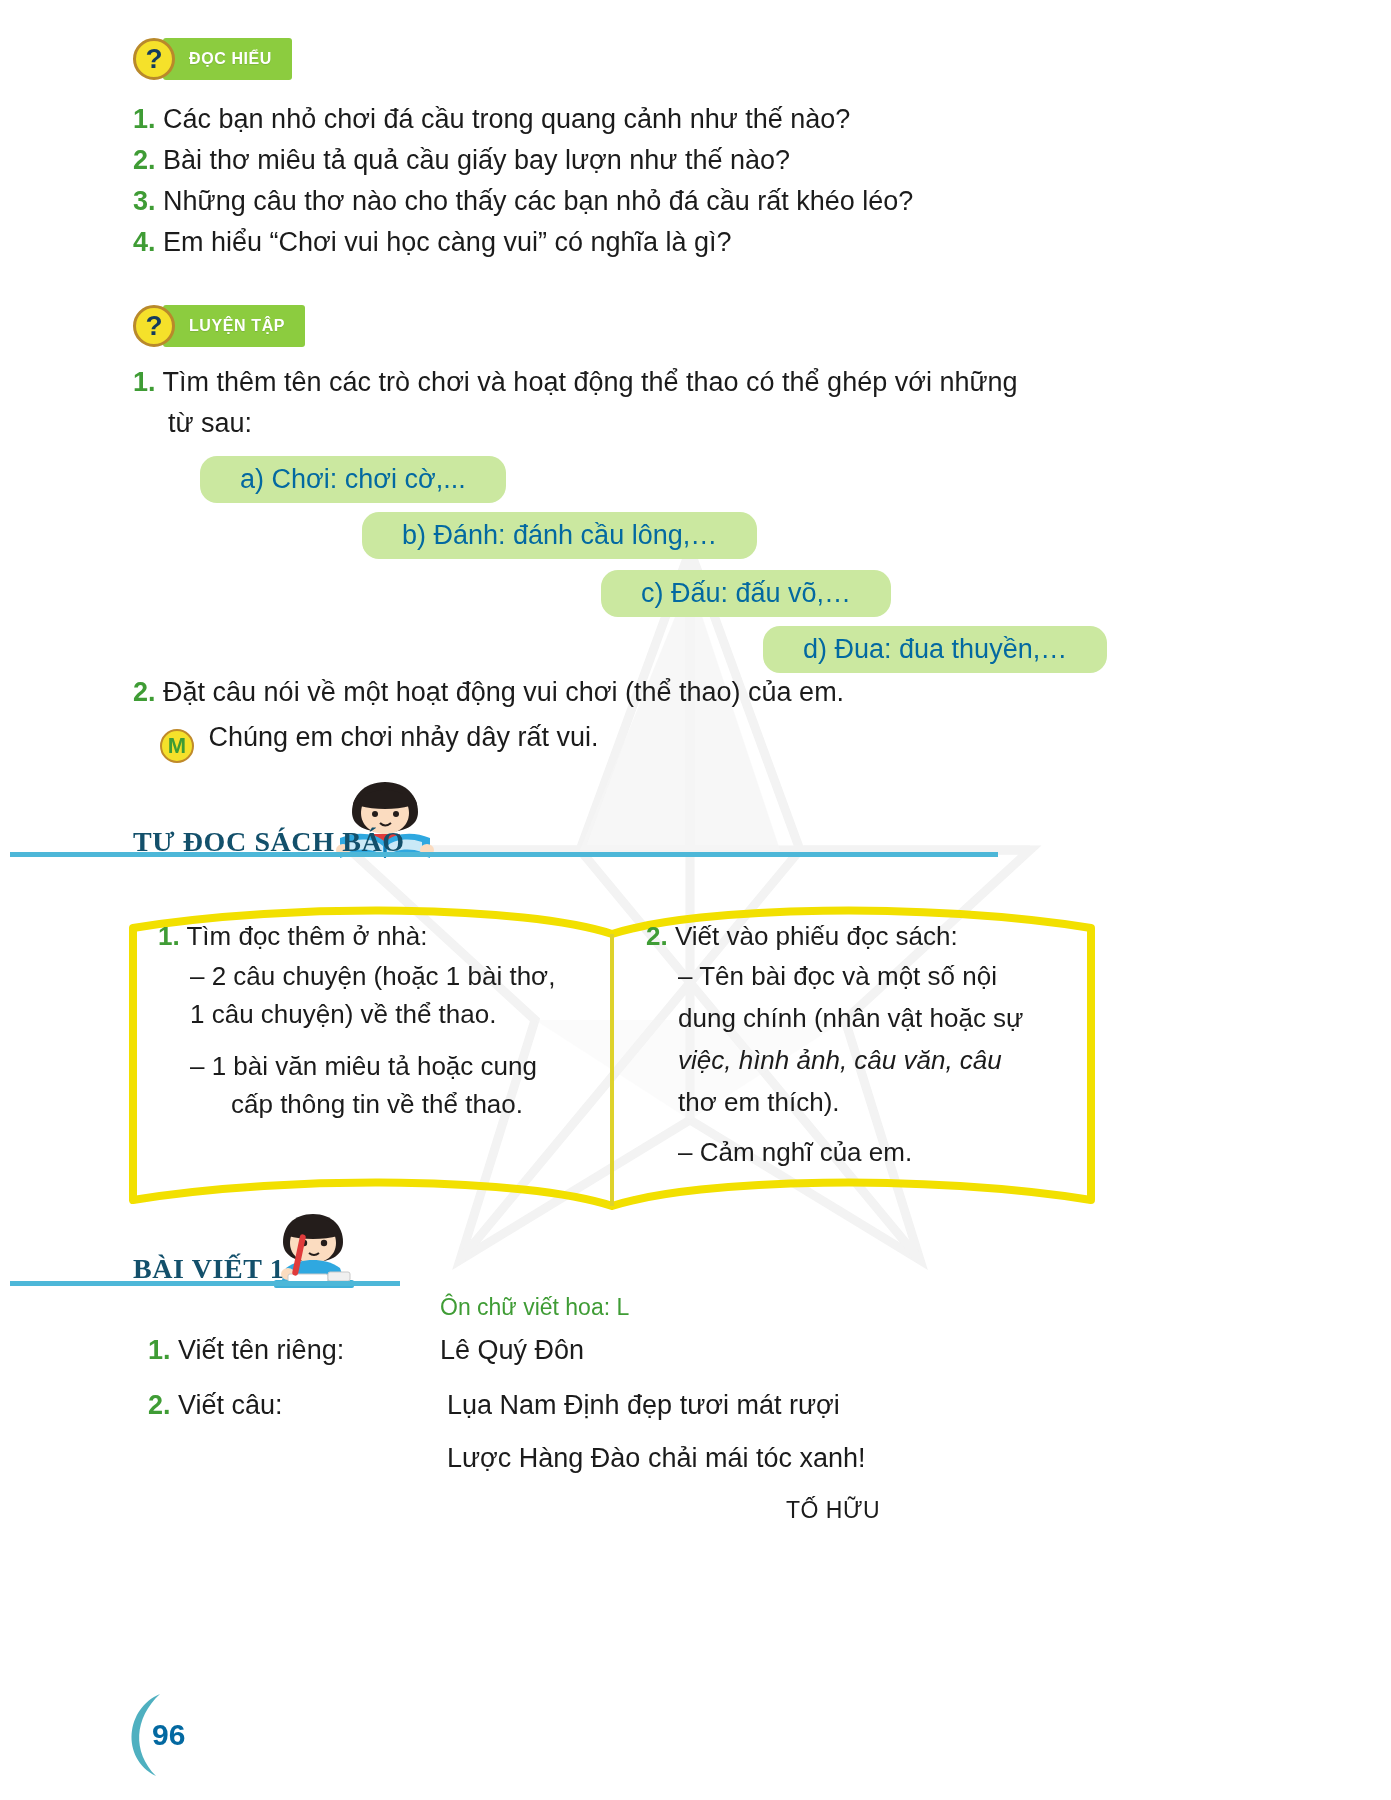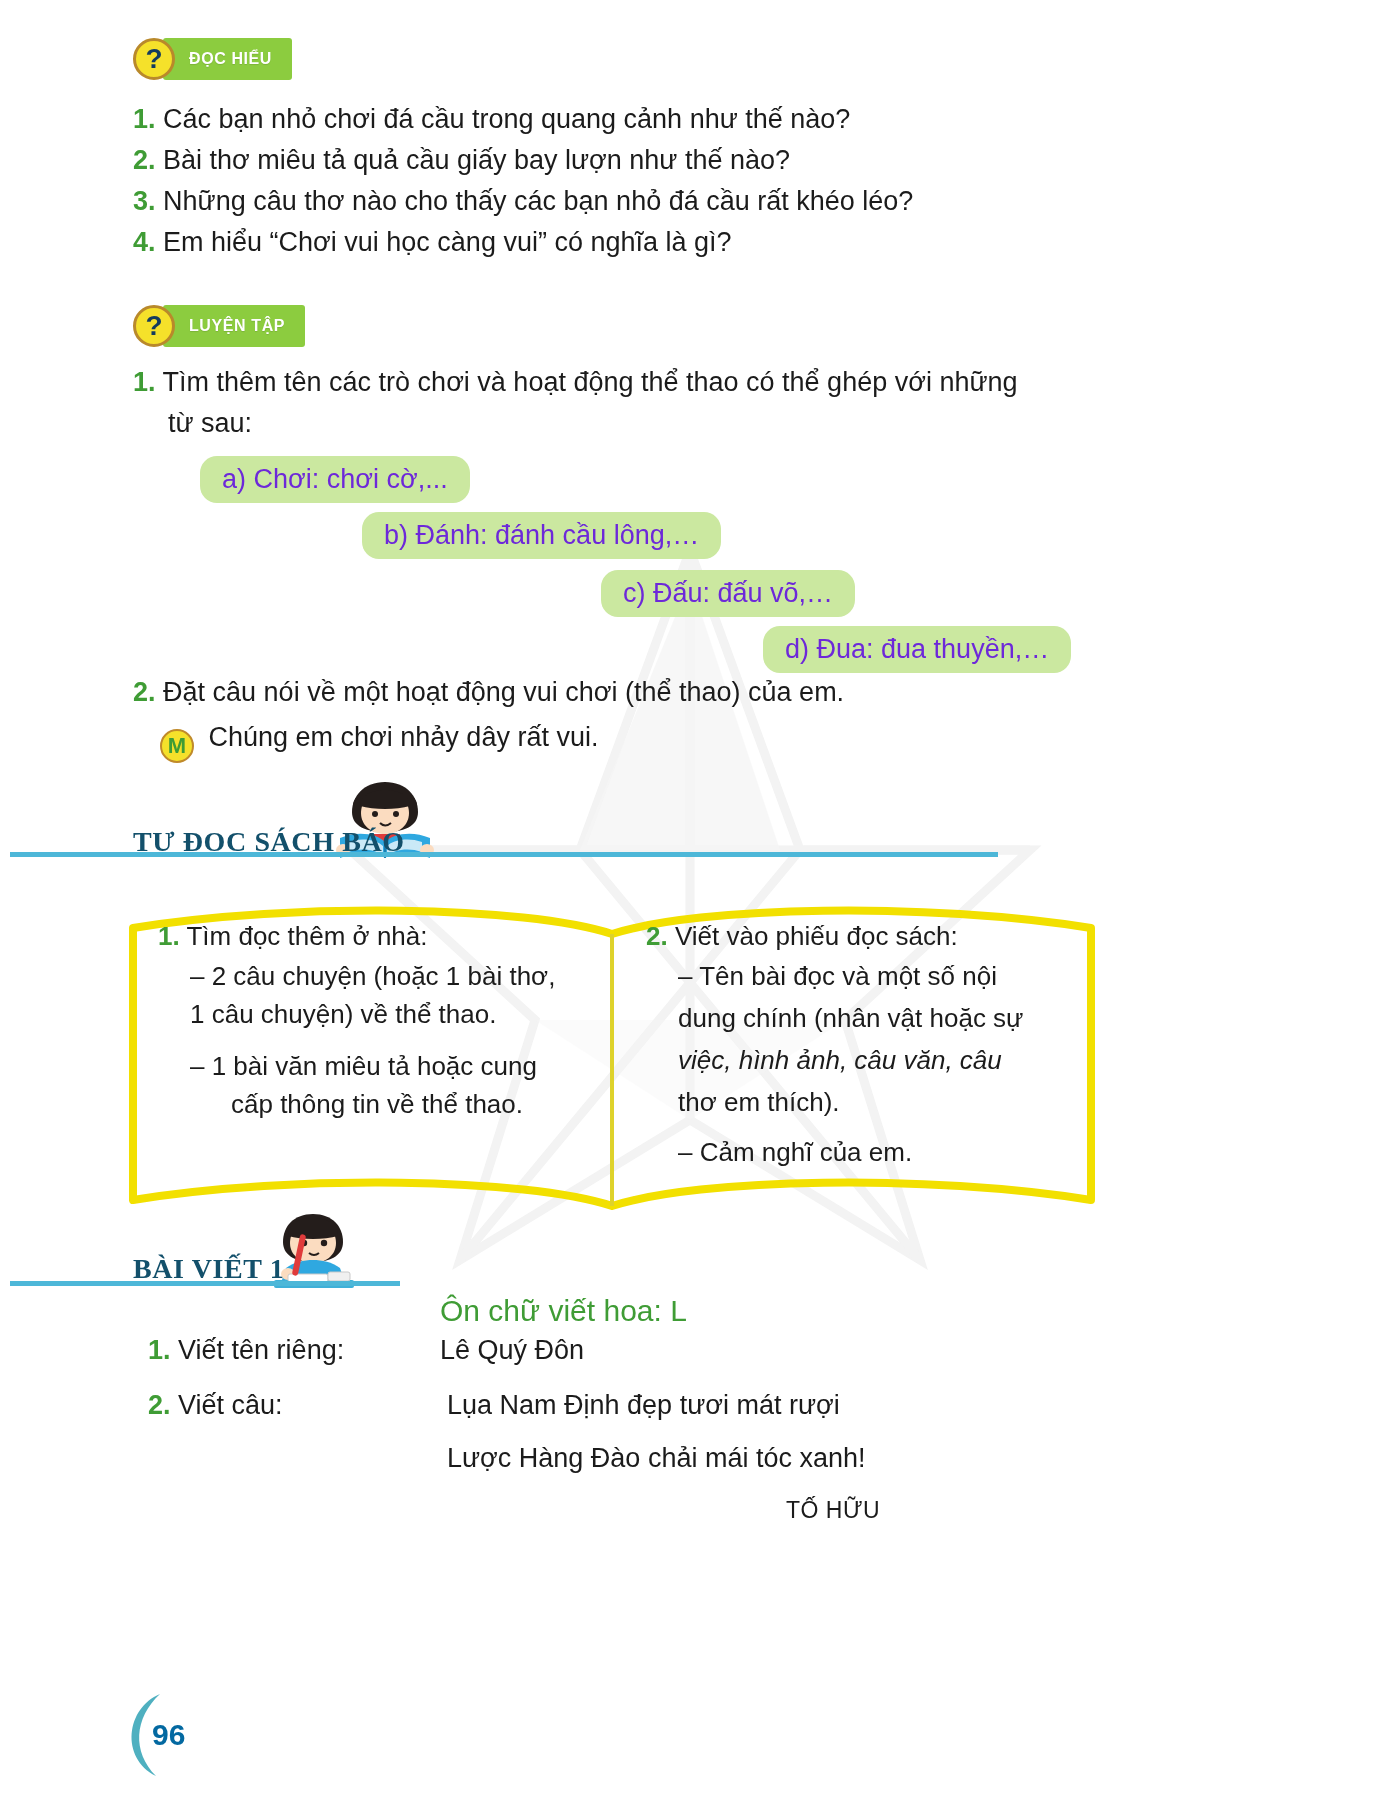--- a/index.html
+++ b/index.html
@@ -38,21 +38,21 @@
     height:28px;display:flex;align-items:center;
   }
 
   
   .qline{position:absolute;font-size:27px;color:#1b1b1b;white-space:nowrap;}
   .num{color:#3f9c35;font-weight:bold;}
 
   
   .pill{
     position:absolute;background:#cbe8a0;border-radius:17px;
-    padding:8px 22px;font-size:27px;color:#6d28d9;white-space:nowrap;
+    padding:8px 40px;font-size:27px;color:#0369a1;white-space:nowrap;
   }
 
   
   .mbadge{
     display:inline-flex;align-items:center;justify-content:center;
     width:34px;height:34px;border-radius:50%;
     background:#f5e12a;border:2px solid #c08a2a;
     color:#3f9c35;font-weight:bold;font-size:22px;
     vertical-align:-7px;margin-right:7px;box-sizing:border-box;
   }
@@ -63,21 +63,21 @@
     position:absolute;font-family:"Liberation Serif",serif;
     font-weight:bold;font-size:28px;color:#13506b;letter-spacing:.6px;
   }
 
   
   .book{position:absolute;left:125px;top:900px;width:975px;height:330px;}
   .bookcol{position:absolute;font-size:26px;color:#1b1b1b;line-height:1.45;}
 
   
   .wtitle{
-    position:absolute;font-size:30px;color:#3f9c35;white-space:nowrap;
+    position:absolute;font-size:23px;color:#3f9c35;white-space:nowrap;
   }
   .wrow{position:absolute;font-size:27px;color:#1b1b1b;white-space:nowrap;}
   .author{position:absolute;font-size:23px;color:#1b1b1b;letter-spacing:.5px;}
 
   
   .pagenum{
     position:absolute;left:152px;top:1718px;
     font-size:30px;font-weight:bold;color:#0369a1;z-index:3;
   }
   .pagearc{position:absolute;left:112px;top:1690px;width:70px;height:90px;z-index:2;}

